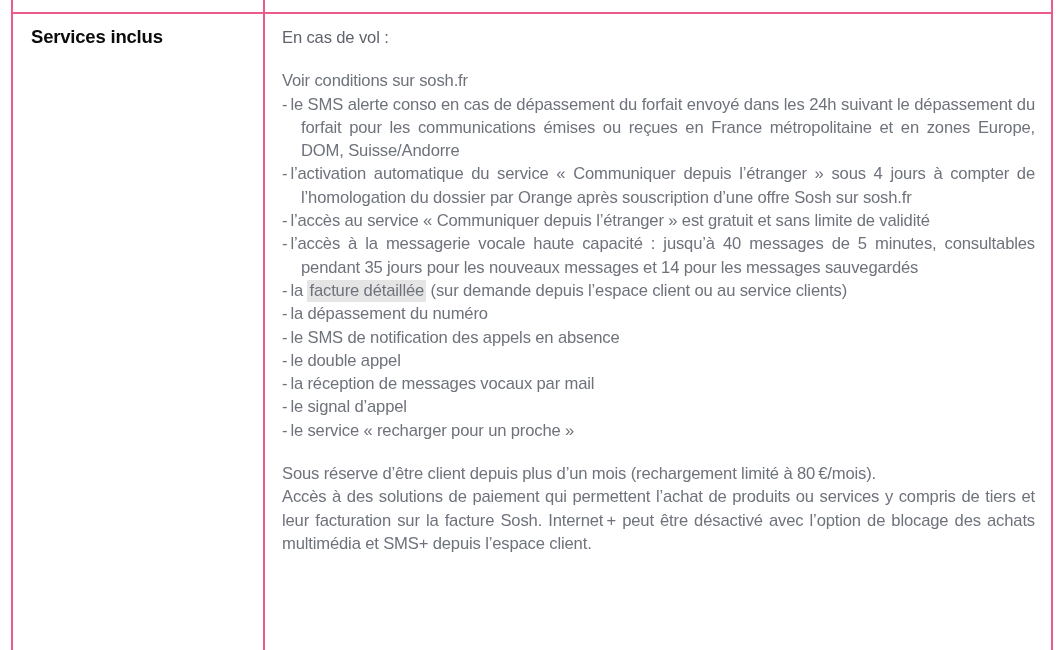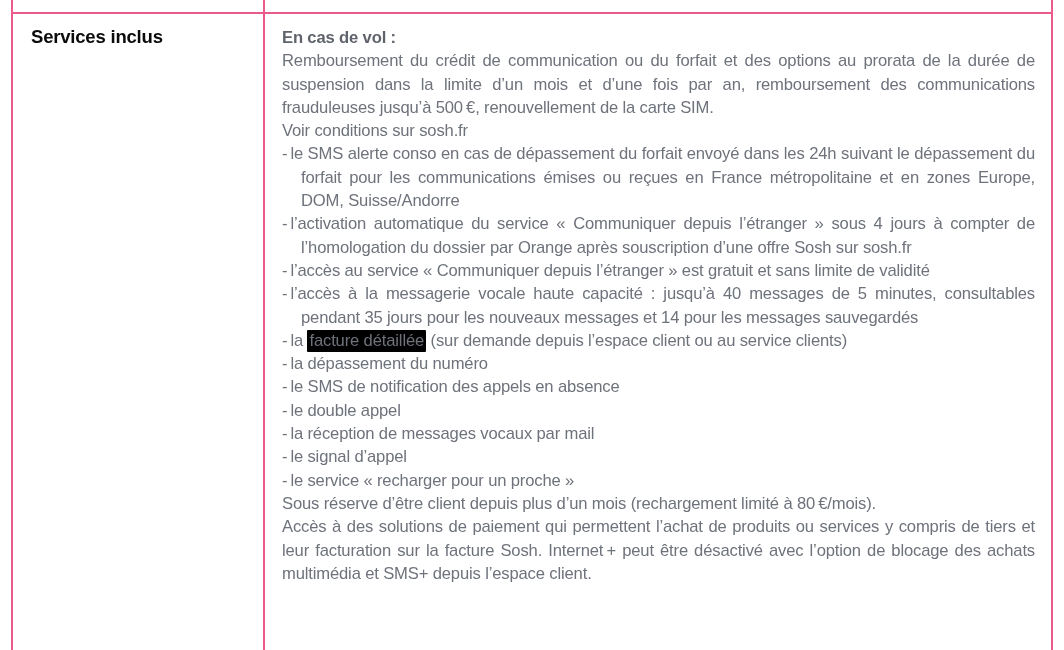--- a/index.html
+++ b/index.html
@@ -70,52 +70,53 @@
   }
 
   .body-text {
     color: #6e727b;
     font-size: 16.6px;
     line-height: 23.3px;
     letter-spacing: -0.15px;
   }
 
   .body-text .lead {
-    font-weight: bold;
+    font-weight: normal;
     color: #5f636c;
     display: block;
   }
 
   .para {
     display: block;
     text-align: justify;
     text-align-last: left;
   }
 
   .para.nojust {
     text-align: left;
+    margin-top: 20px;
   }
 
   
   .bullet {
     display: block;
     padding-left: 19px;
     text-indent: -19px;
     text-align: justify;
     text-align-last: left;
   }
   .bullet.nojust {
     text-align: left;
   }
   .bullet .dash {
     padding-right: 3px;
   }
 
   .hl {
-    background: #000000;
+    background: #e5e5e5;
     padding: 1px 2px 2px 2px;
     border-radius: 1px;
   }
 
   .clip-cell-label {
     width: 252px;
     flex: 0 0 252px;
     border-right: 2px solid #ea5b8c;
     box-sizing: border-box;
   }
@@ -137,21 +138,20 @@
 
       <div class="cell-label">
         <span class="label-title">Services inclus</span>
       </div>
 
       <div class="cell-body">
         <div class="body-text">
 
           <span class="lead">En cas de vol :</span>
 
-          <span class="para">Remboursement du crédit de communication ou du forfait et des options au prorata de la durée de suspension dans la limite d’un mois et d’une fois par an, remboursement des communications frauduleuses jusqu’à 500 €, renouvellement de la carte SIM.</span>
 
           <span class="para nojust">Voir conditions sur sosh.fr</span>
 
           <span class="bullet"><span class="dash">-</span><span>le SMS alerte conso en cas de dépassement du forfait envoyé dans les 24h suivant le dépassement du forfait pour les communications émises ou reçues en France métropolitaine et en zones Europe, DOM, Suisse/Andorre</span></span>
 
           <span class="bullet"><span class="dash">-</span><span>l’activation automatique du service « Communiquer depuis l’étranger » sous 4 jours à compter de l’homologation du dossier par Orange après souscription d’une offre Sosh sur sosh.fr</span></span>
 
           <span class="bullet nojust"><span class="dash">-</span><span>l’accès au service « Communiquer depuis l’étranger » est gratuit et sans limite de validité</span></span>
 
           <span class="bullet"><span class="dash">-</span><span>l’accès à la messagerie vocale haute capacité : jusqu’à 40 messages de 5 minutes, consultables pendant 35 jours pour les nouveaux messages et 14 pour les messages sauvegardés</span></span>

